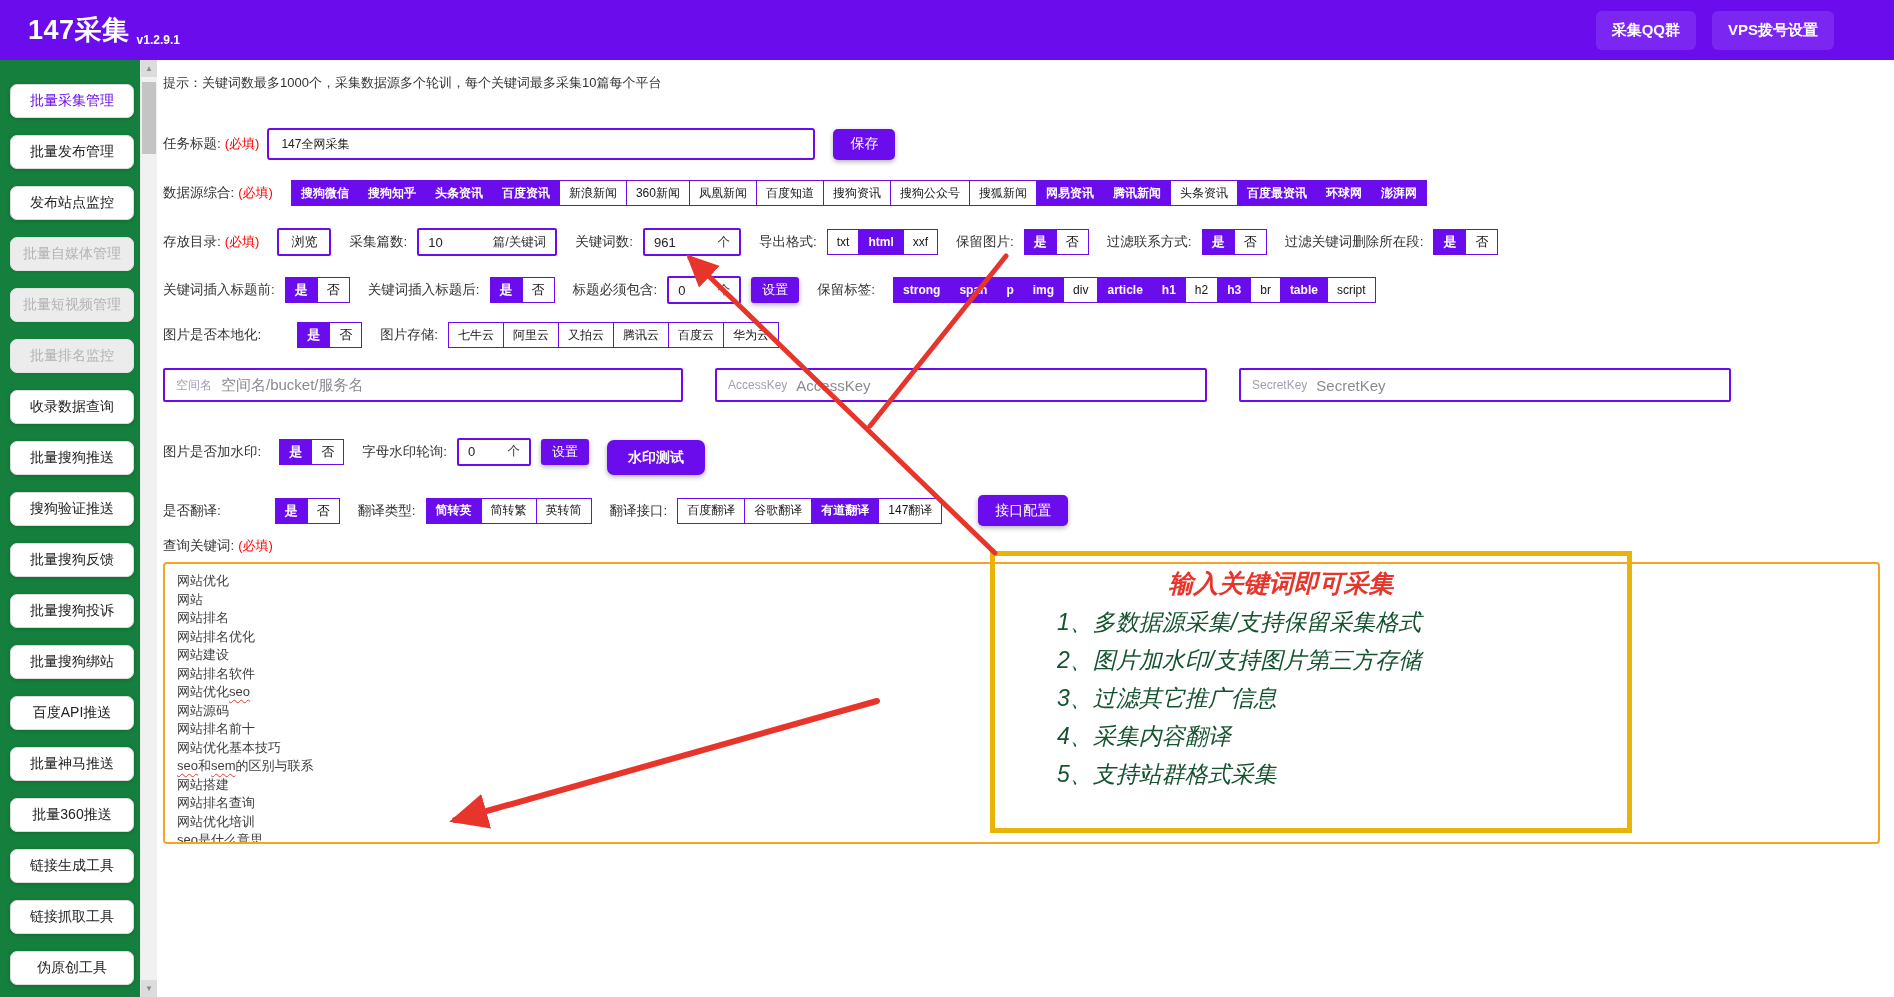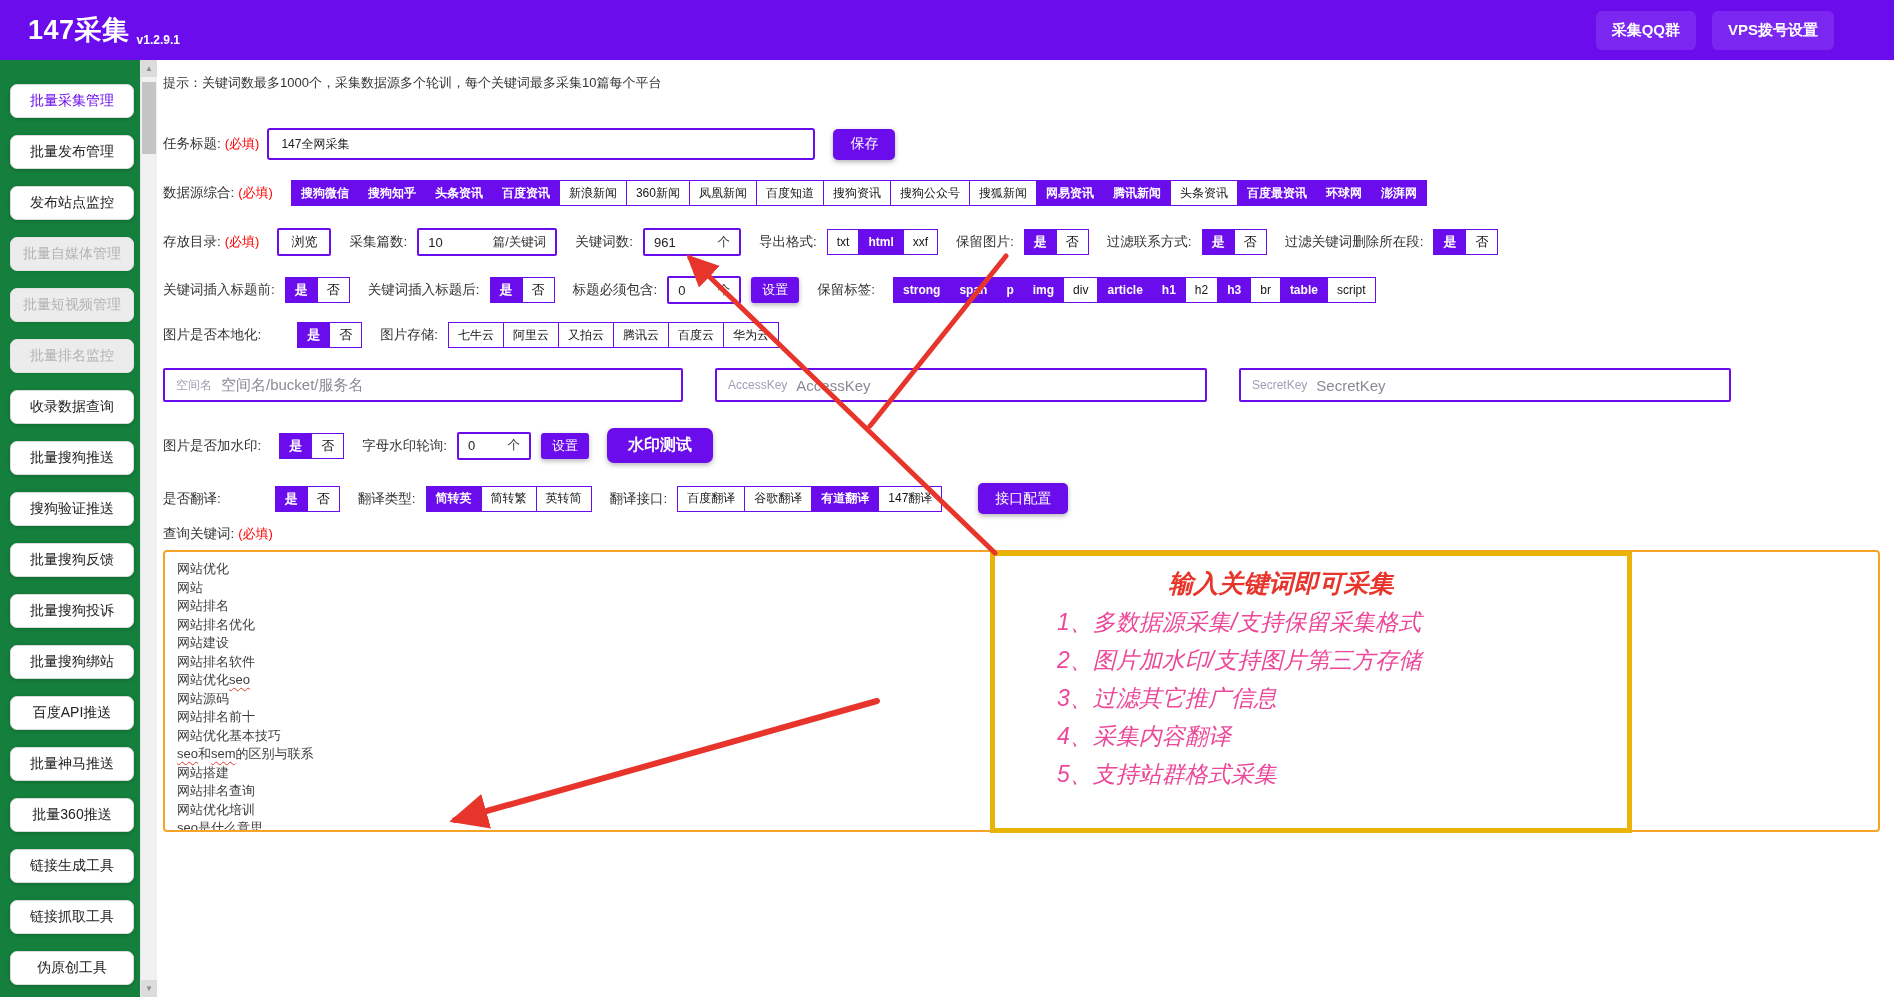--- a/index.html
+++ b/index.html
@@ -40,21 +40,21 @@
   .lbl{font-size:13.5px;color:#333;white-space:nowrap;}
   .req{color:#ff0000;font-size:13px;margin:0 8px 0 4px;white-space:nowrap;}
   .gap{width:18px;flex:0 0 auto;}
   .sgap{width:10px;flex:0 0 auto;}
 
   .text-input{border:2px solid #6b0cec;border-radius:3px;height:28px;display:flex;align-items:center;
               padding:0 12px;font-size:12px;color:#222;box-sizing:content-box;}
   .btn{background:#6b0cec;color:#fff;border-radius:5px;height:31px;display:inline-flex;align-items:center;
        justify-content:center;padding:0 17px;font-size:14px;cursor:pointer;
        box-shadow:0 2px 5px rgba(0,0,0,.3);white-space:nowrap;}
-  .btn.big{height:35px;padding:0 21px;font-size:16px;font-weight:bold;border-radius:7px;}
+  .btn.big{height:35px;padding:0 21px;font-size:14px;font-weight:bold;border-radius:7px;margin-top:12px;}
   .outline-btn{border:2px solid #6b0cec;background:#fff;color:#222;height:24px;display:inline-flex;
                align-items:center;padding:0 12px;font-size:13px;cursor:pointer;border-radius:2px;}
 
   .chip-strip{display:inline-flex;border:1px solid #6b0cec;background:#6b0cec;flex:0 0 auto;}
   .chip{font-size:12px;padding:0 9px;height:24px;display:flex;align-items:center;background:#fff;
         color:#151515;border-right:1px solid #6b0cec;cursor:pointer;white-space:nowrap;}
   .chip:last-child{border-right:none;}
   .chip.sel{background:#6b0cec;color:#fff;font-weight:bold;border-right-color:#6b0cec;}
 
   .toggle{display:inline-flex;border:1px solid #6b0cec;background:#6b0cec;flex:0 0 auto;}
@@ -73,21 +73,21 @@
   .kw-area{border:2px solid #f5a425;border-radius:4px;height:262px;padding:8px 12px;
            font-size:13px;color:#3d3d3d;line-height:18.5px;overflow:hidden;cursor:text;
            background:#fff;position:relative;}
   .kw-line{white-space:pre;}
   .squig{text-decoration:underline wavy #e33a2e 1px;text-underline-offset:3px;}
 
   
   .anno-box{position:absolute;left:990px;top:551px;width:642px;height:282px;border:5px solid #eab308;
             box-sizing:border-box;z-index:40;background:transparent;font-style:italic;}
   .anno-title{color:#e8352b;font-size:25px;font-weight:bold;text-align:center;margin:11px 90px 0 30px;}
-  .anno-point{color:#ec4899;font-size:23px;margin:7px 0 0 62px;white-space:nowrap;}
+  .anno-point{color:#14532d;font-size:23px;margin:7px 0 0 62px;white-space:nowrap;}
   .arrows{position:absolute;left:0;top:0;width:1894px;height:997px;z-index:50;pointer-events:none;}
 </style>
 </head>
 <body>
 
 <div class="header">
   <div class="app-title">147采集</div>
   <div class="app-ver">v1.2.9.1</div>
   <div class="header-actions">
     <div class="header-btn">采集QQ群</div>

